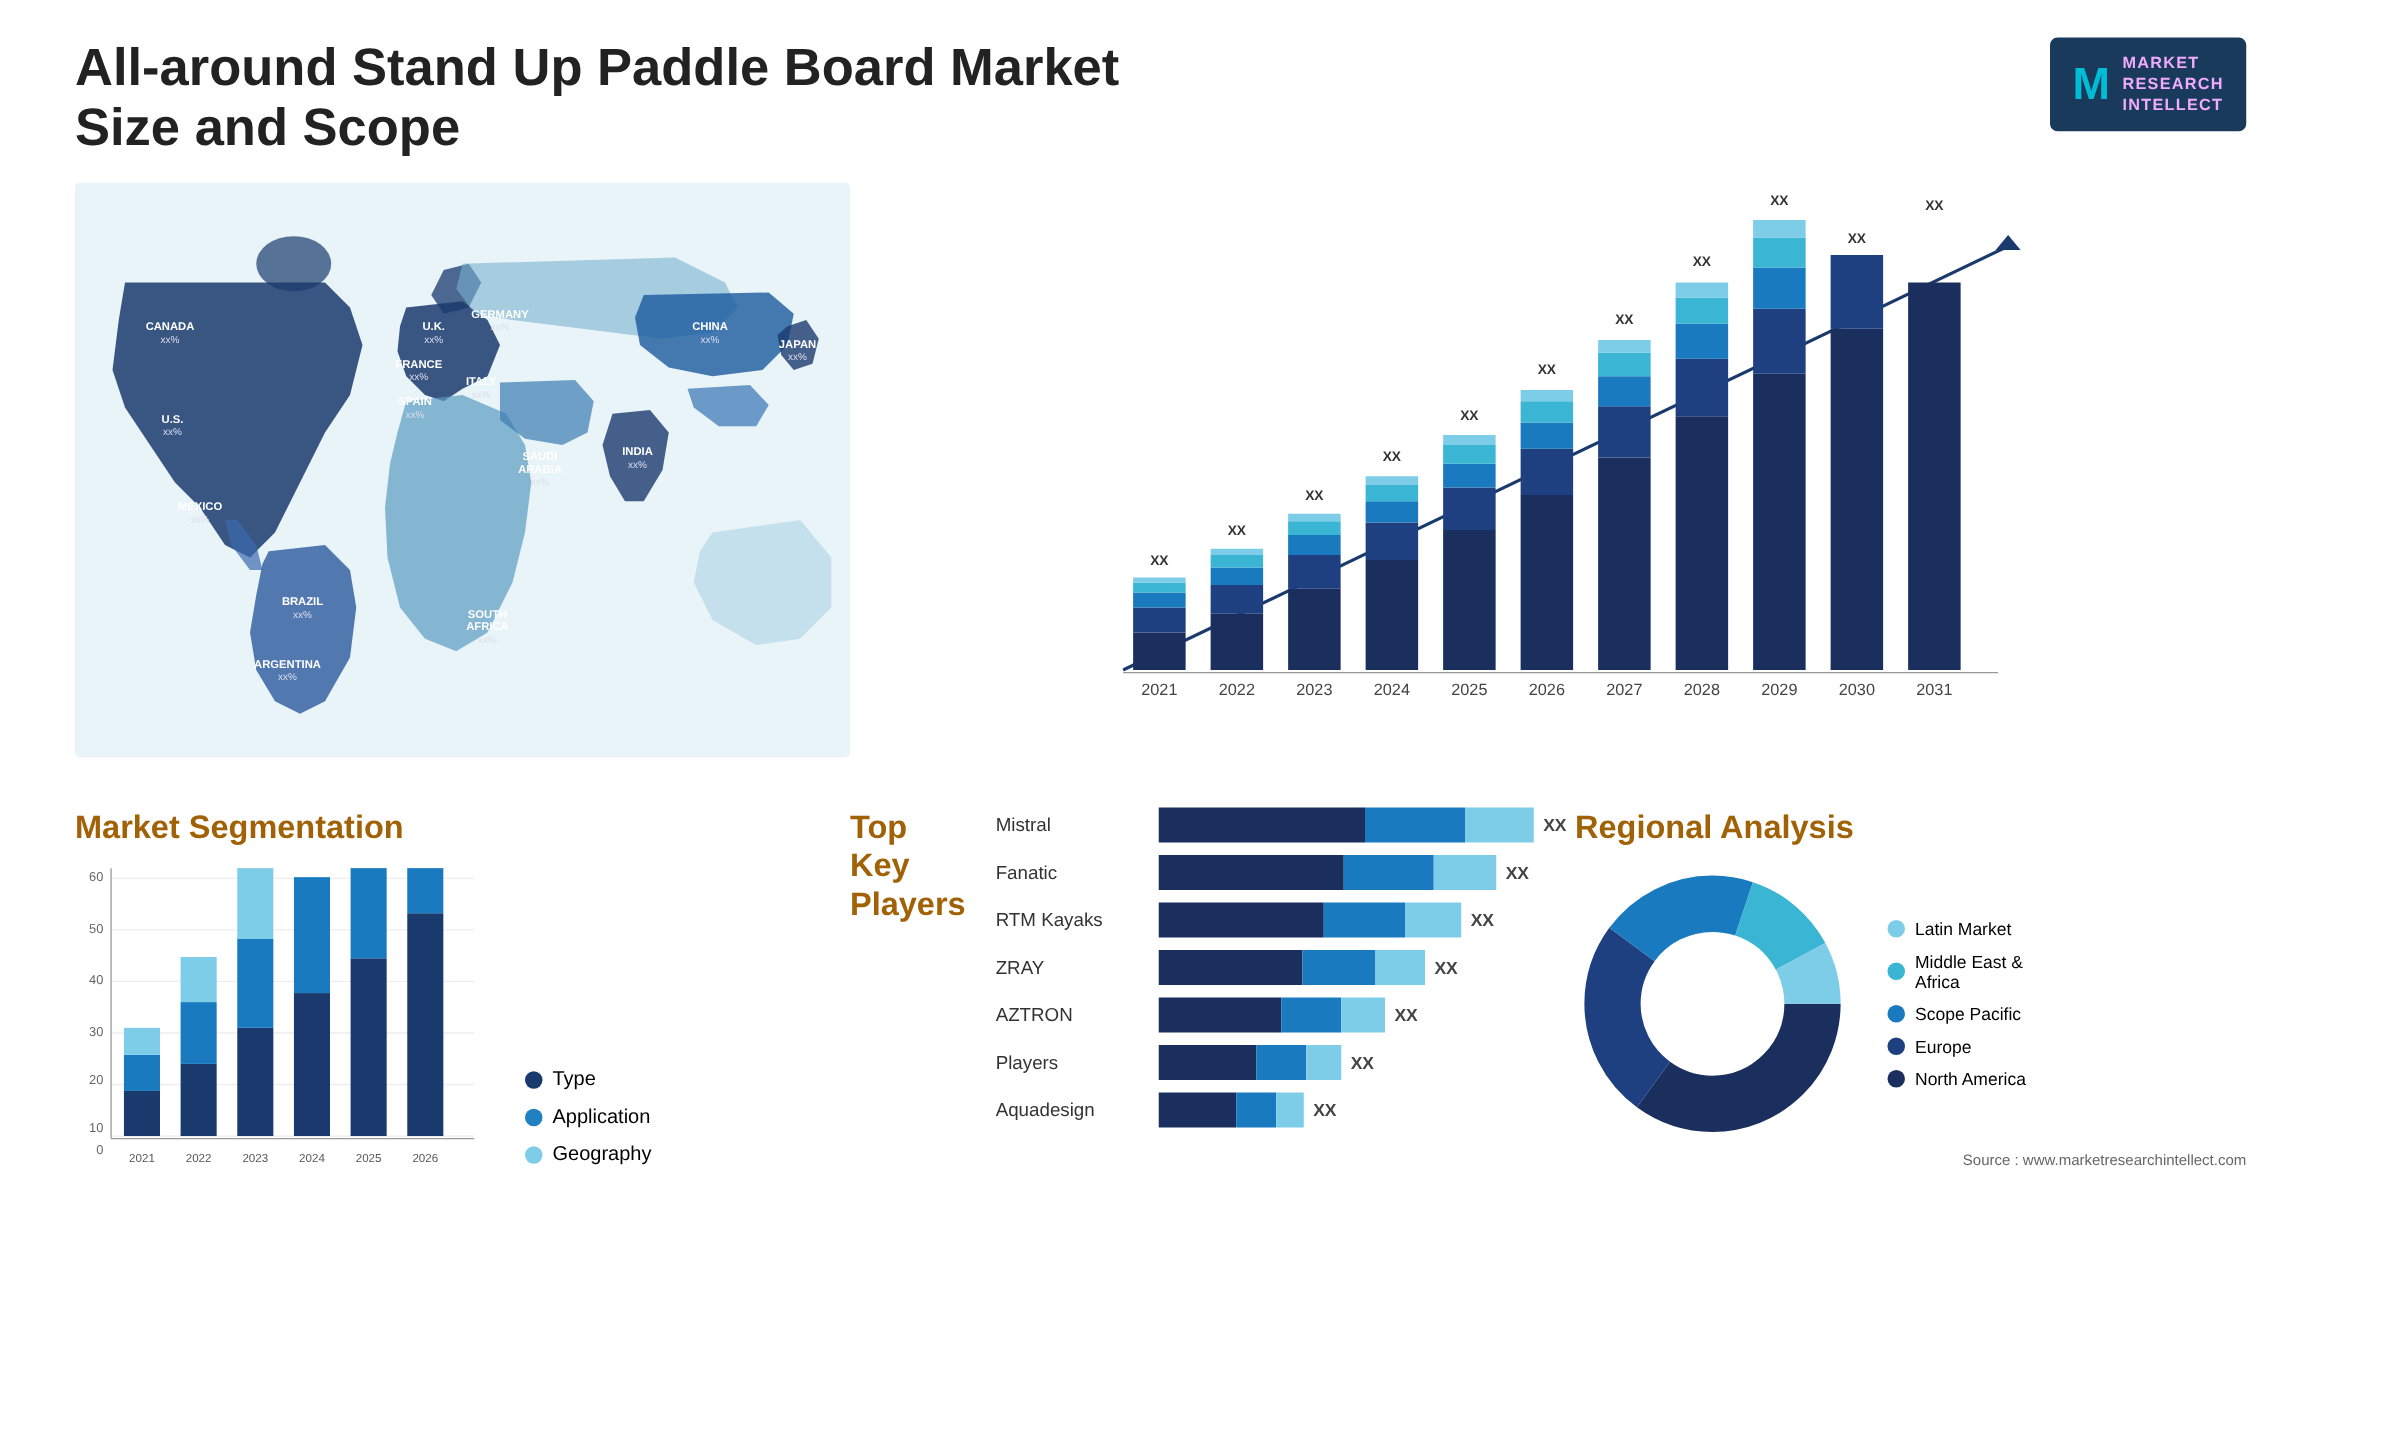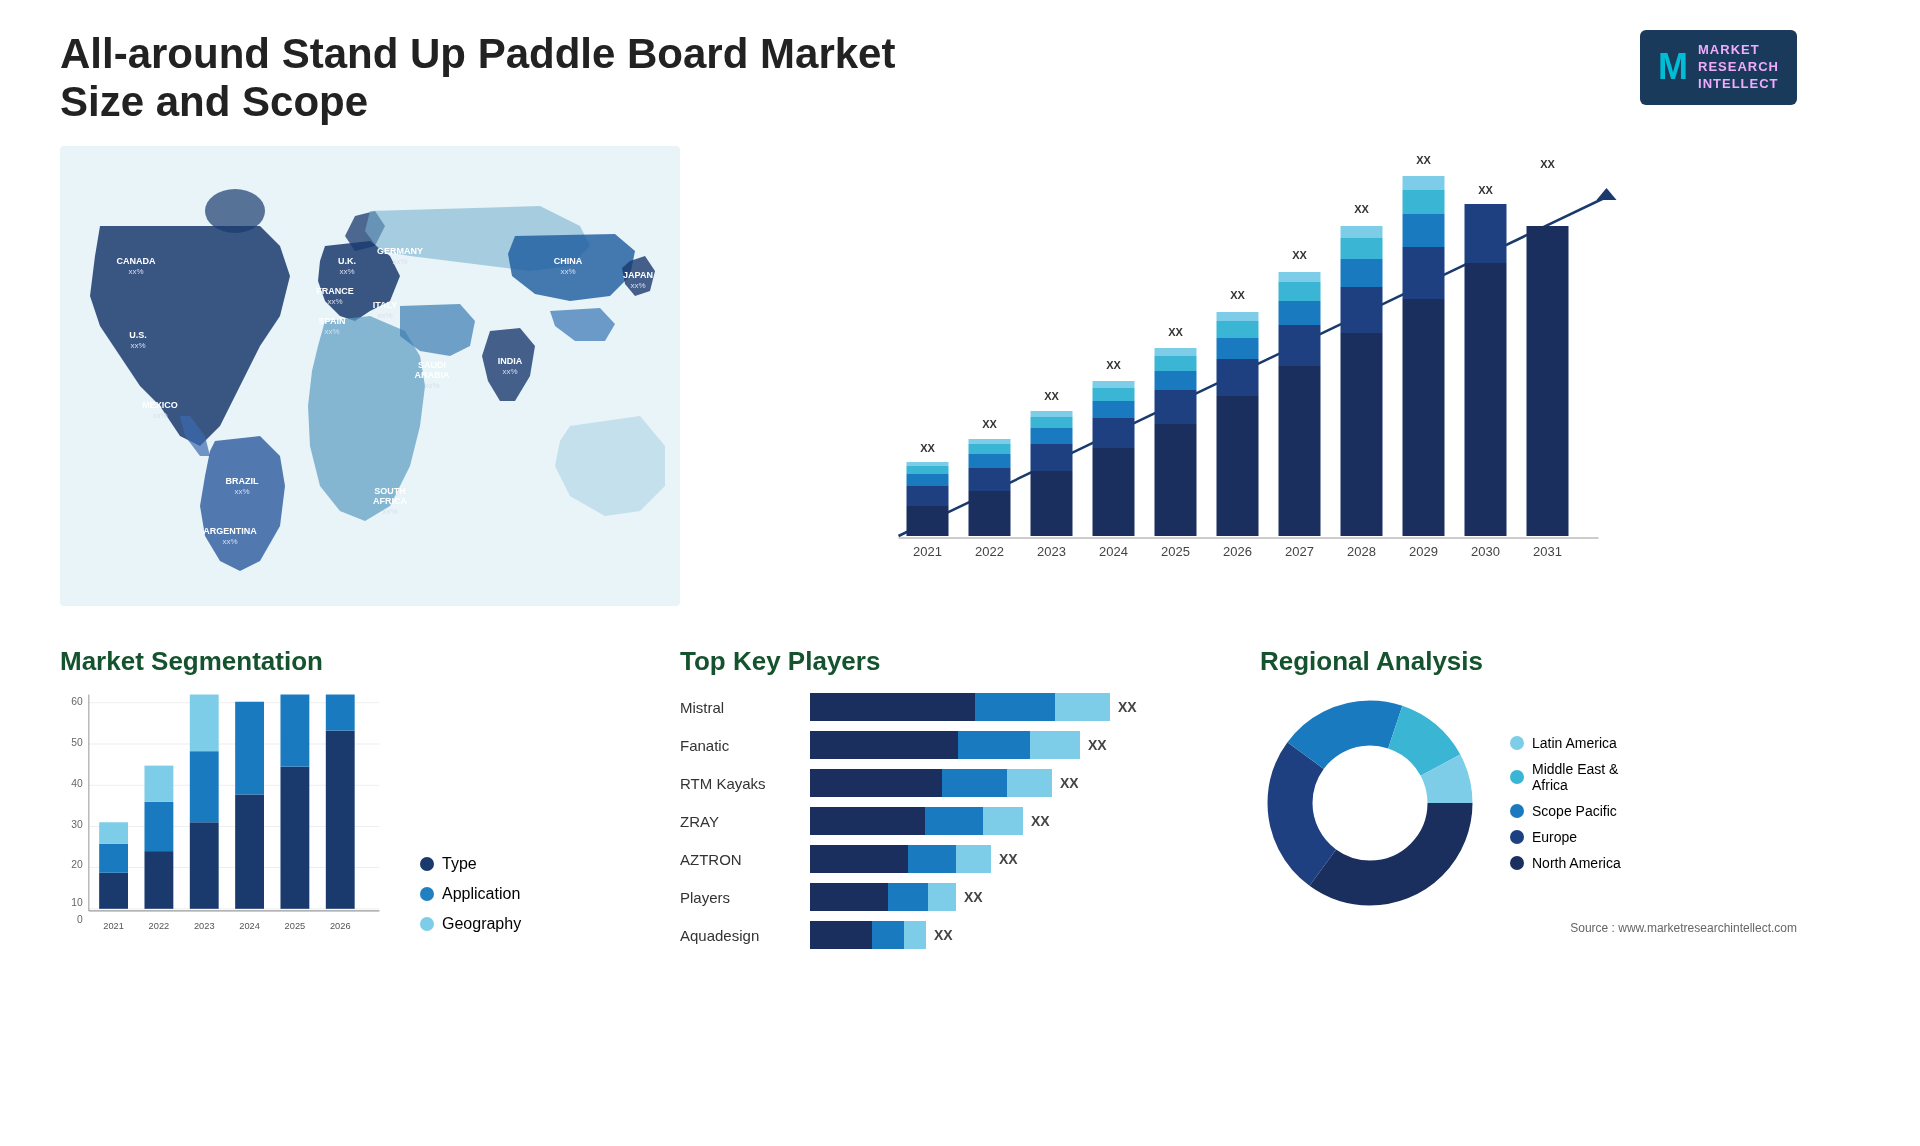--- a/index.html
+++ b/index.html
@@ -93,21 +93,21 @@
     
     .world-map-svg {
       width: 620px;
       height: 460px;
     }
 
     
     .section-title {
       font-size: 26px;
       font-weight: 700;
-      color: #14532d;
+      color: #a16207;
       margin-bottom: 16px;
     }
 
     
     .segmentation-area {
       display: flex;
       flex-direction: column;
     }
     .seg-chart-wrap {
       display: flex;
@@ -133,21 +133,22 @@
     }
     .legend-dot {
       width: 14px;
       height: 14px;
       border-radius: 50%;
     }
 
     
     .players-area {
       display: flex;
-      flex-direction: column;
+      flex-direction: row;
+      gap: 24px;
     }
     .player-row {
       display: flex;
       align-items: center;
       margin-bottom: 10px;
       gap: 10px;
     }
     .player-name {
       width: 120px;
       font-size: 15px;
@@ -578,21 +579,21 @@
               <circle cx="110" cy="110" r="80" fill="none" stroke="#3ab5d4" stroke-width="45" stroke-dasharray="60.3 442.3" stroke-dashoffset="-402.1"></circle>
 
               <circle cx="110" cy="110" r="80" fill="none" stroke="#7ecde8" stroke-width="45" stroke-dasharray="40.2 462.4" stroke-dashoffset="-462.4"></circle>
 
               <circle cx="110" cy="110" r="55" fill="white"></circle>
             </svg>
           </div>
           <div class="regional-legend">
             <div class="reg-legend-item">
               <div class="reg-dot" style="background:#7ecde8;"></div>
-              <span>Latin America</span>
+              <span>Latin Market</span>
             </div>
             <div class="reg-legend-item">
               <div class="reg-dot" style="background:#3ab5d4;"></div>
               <span>Middle East &amp;<br>Africa</span>
             </div>
             <div class="reg-legend-item">
               <div class="reg-dot" style="background:#1a7abf;"></div>
               <span>Scope Pacific</span>
             </div>
             <div class="reg-legend-item">

